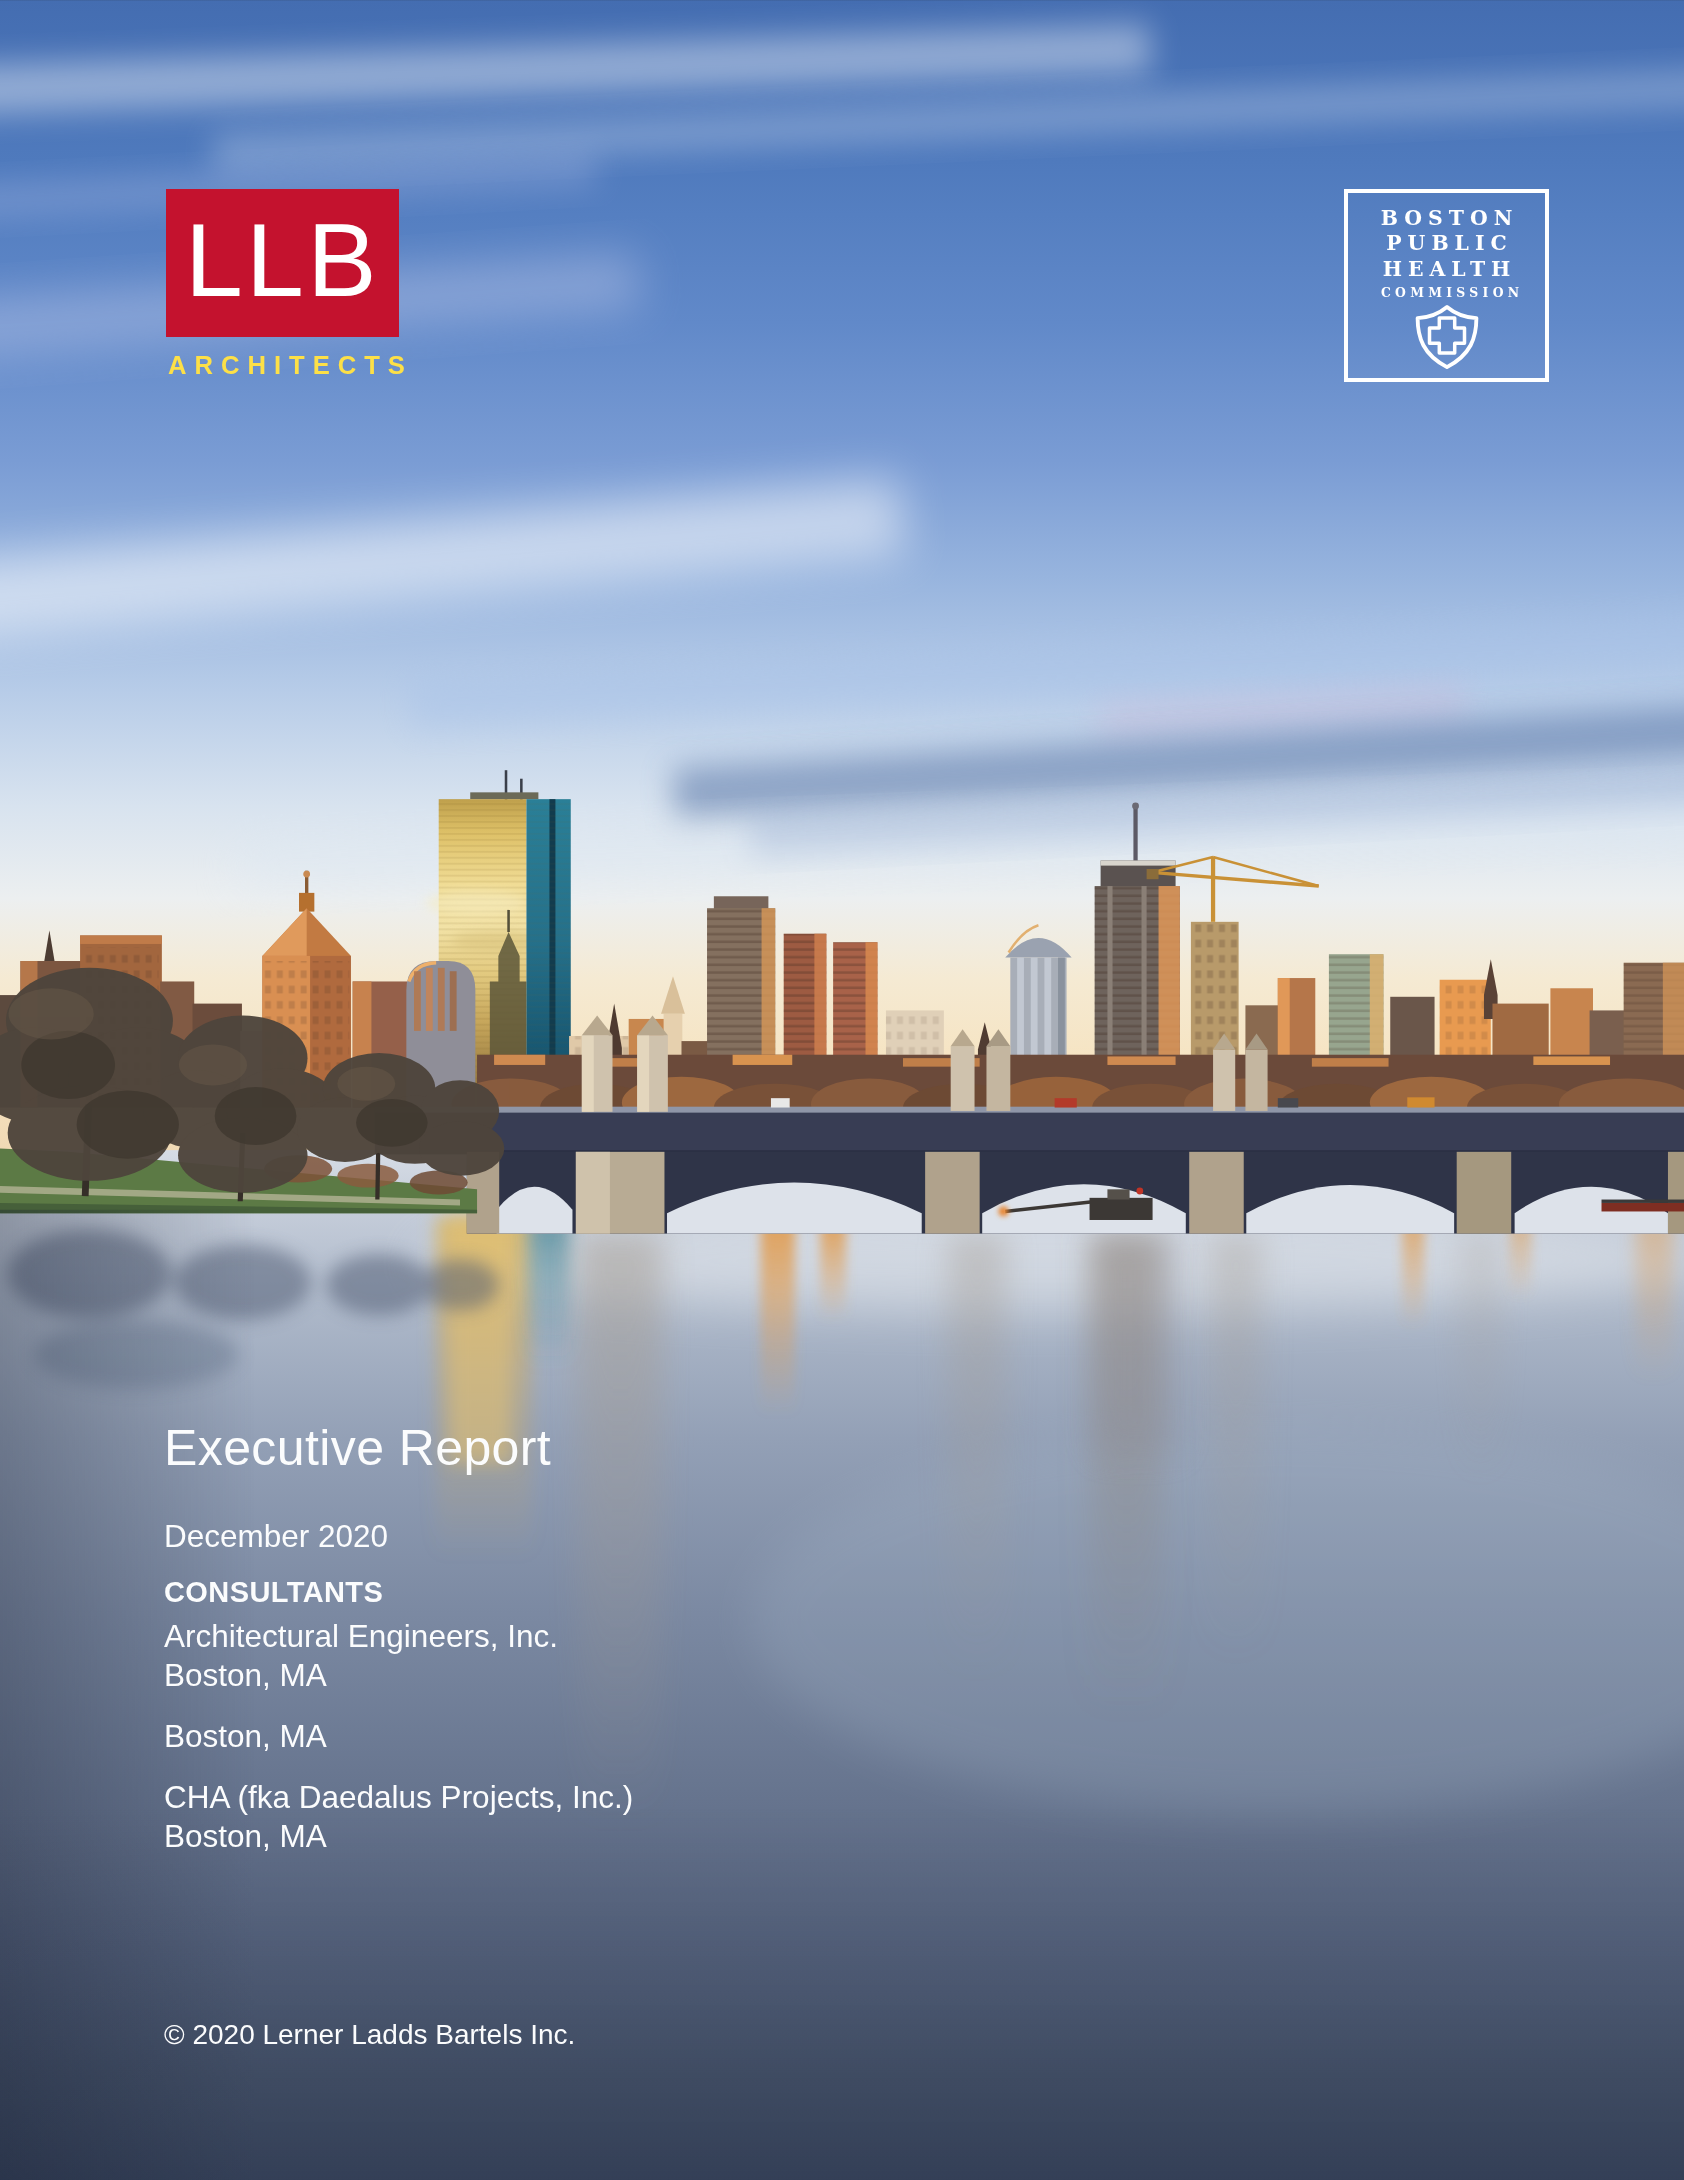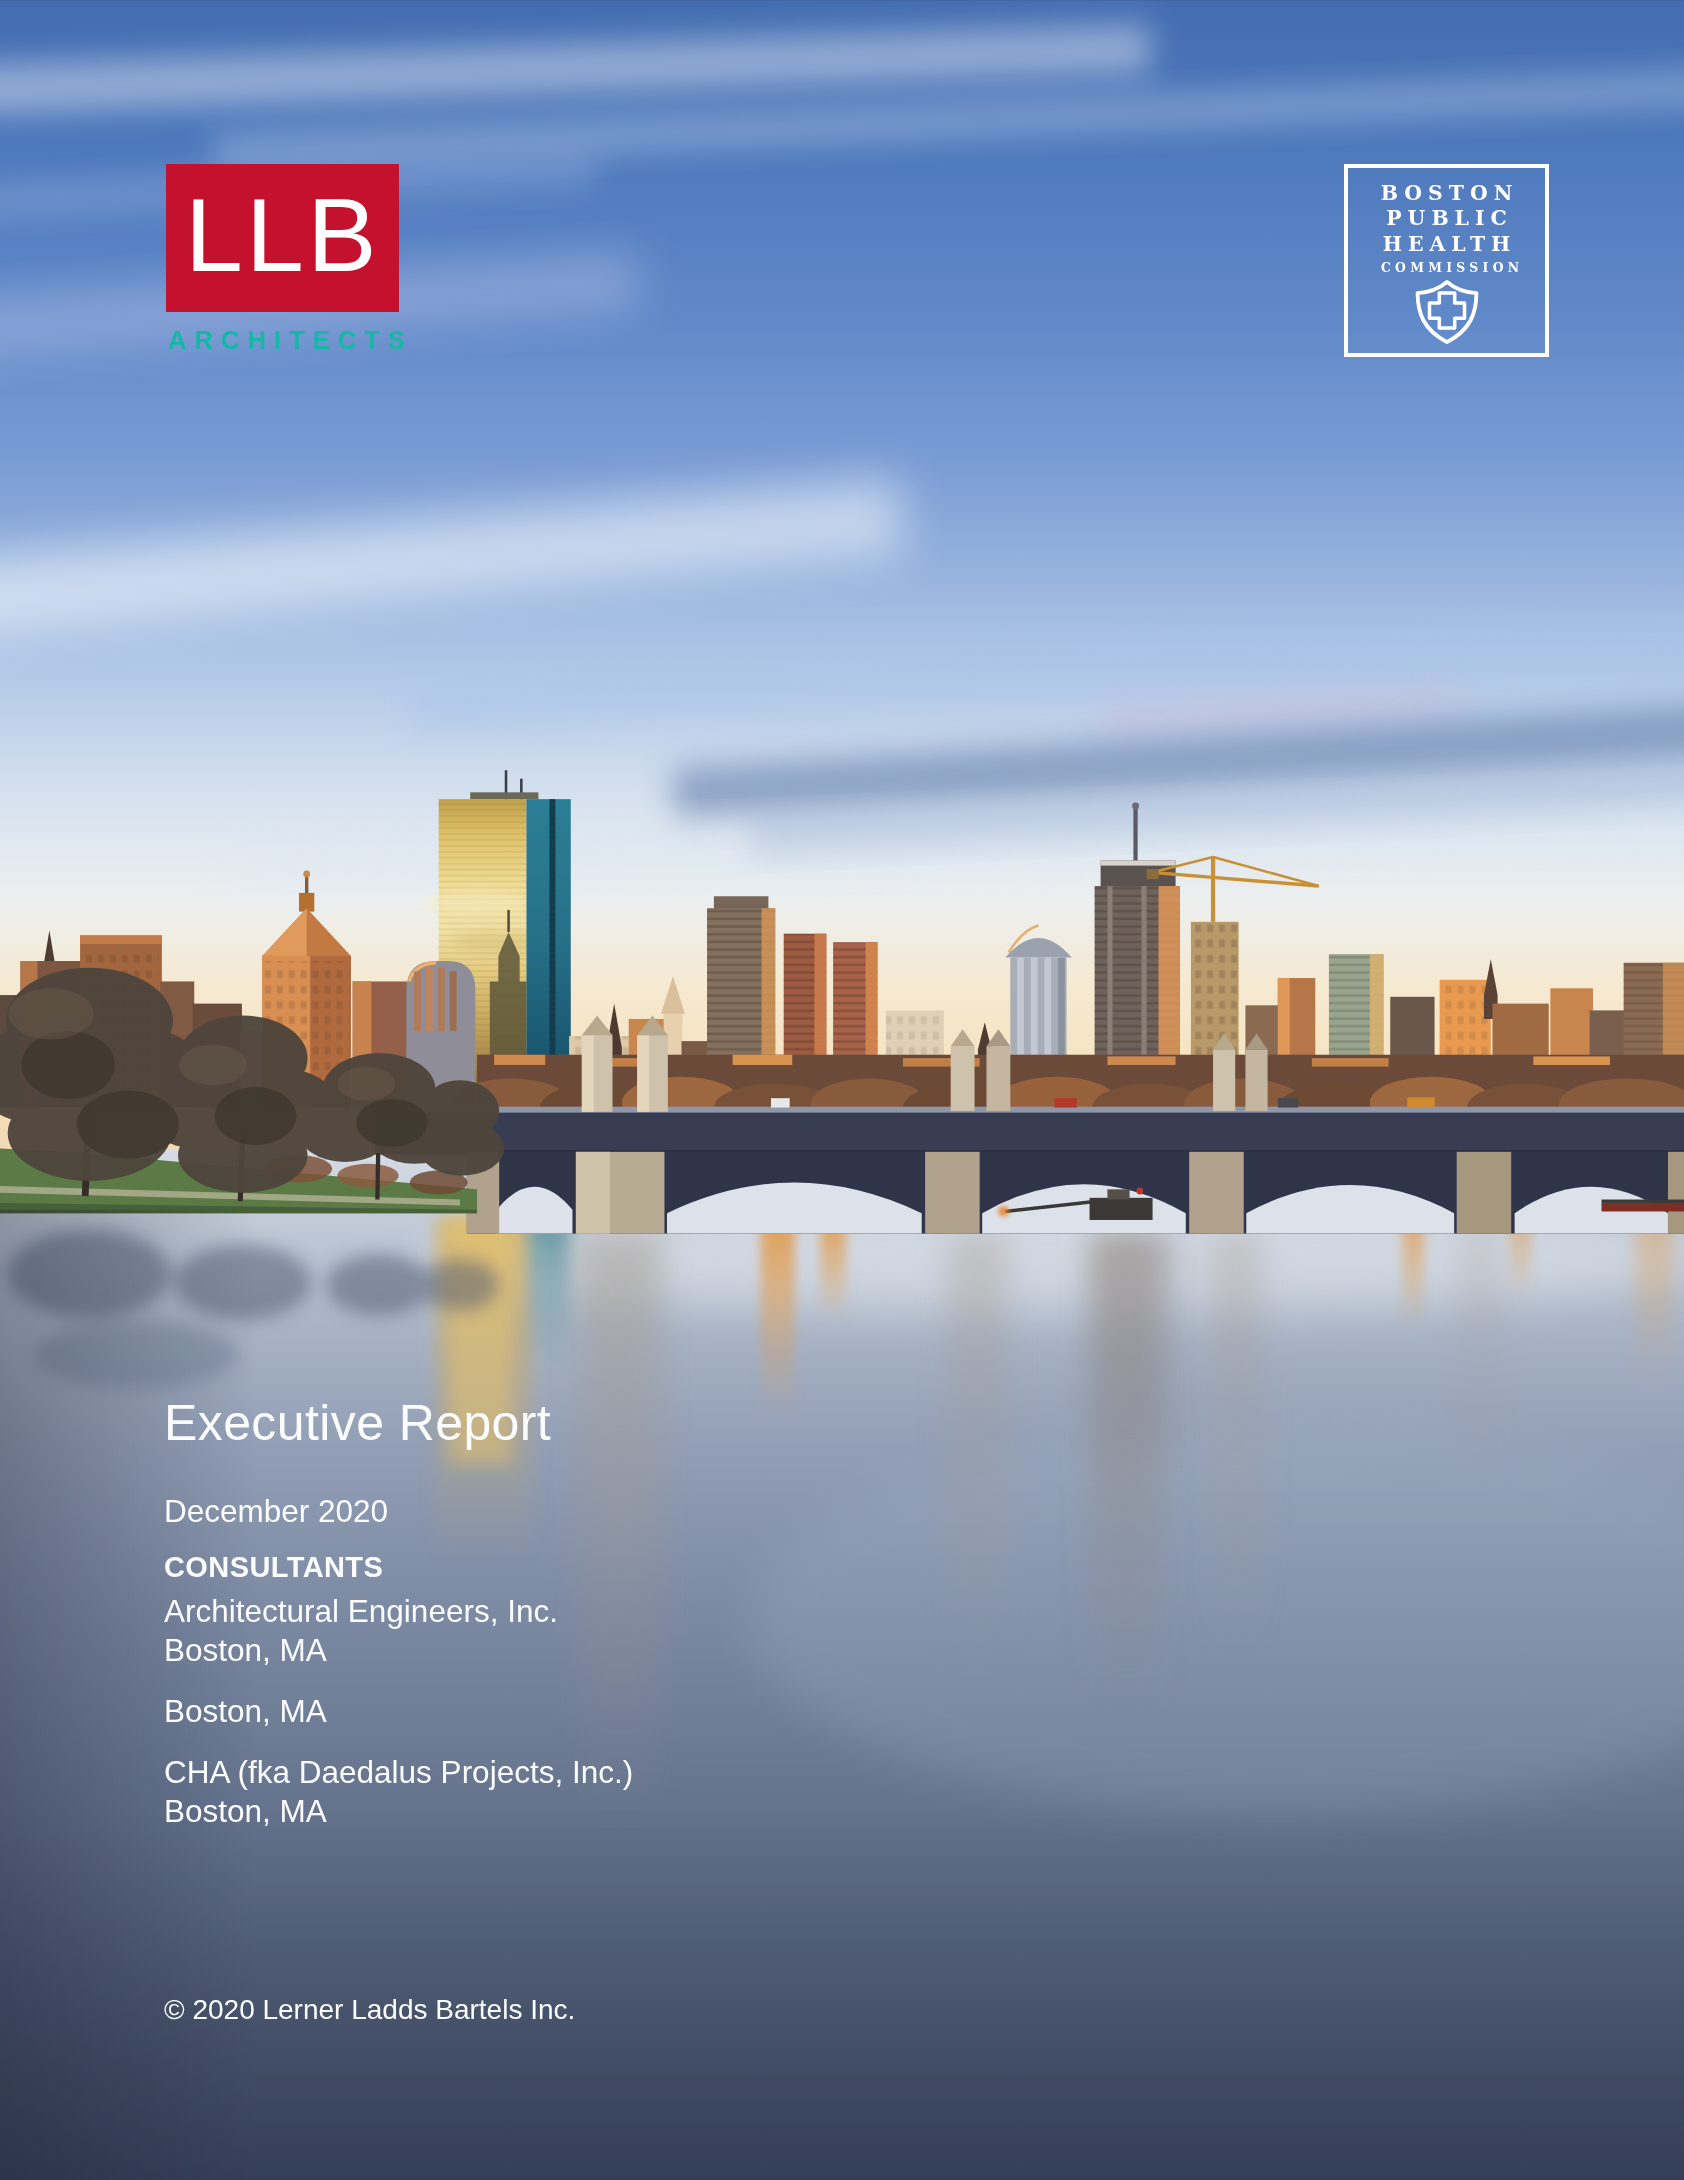--- a/index.html
+++ b/index.html
@@ -1,29 +1,29 @@
 <!DOCTYPE html>
 <html style="font-size:13.6px"><head>
 <meta charset="utf-8">
 <style>
   html,body{margin:0;padding:0;background:#222;}
   #stage{
     position:relative;width:1685px;height:2181px;overflow:hidden;
     font-family:"Liberation Sans", sans-serif;
   }
   #photo{position:absolute;left:0;top:0;width:1685px;height:2181px;display:block;}
-  .ovl{position:absolute;color:#fbfcfd;}
+  .ovl{position:absolute;color:#fbfcfd;margin-top:25px;}
 
   
   .llb-box{left:166px;top:164px;width:233px;height:148px;background:#c4122e;
     display:flex;align-items:center;justify-content:center;}
   .llb-mono{font-size:104px;font-weight:500;letter-spacing:3.4px;color:#ffffff;line-height:1;
     padding-bottom:5.1px;}
   .llb-word{left:168px;top:326px;width:235px;font-size:25.6px;font-weight:700;
-    letter-spacing:8px;color:#14b8a6;white-space:nowrap;}
+    letter-spacing:8px;color:#fde047;white-space:nowrap;}
 
   
   .bphc-box{left:1344px;top:164px;width:205px;height:193px;border:4.3px solid #ffffff;
     box-sizing:border-box;text-align:center;color:#ffffff;}
   .bphc-lines{margin-top:12.8px;font-family:"DejaVu Serif", serif;font-weight:700;
     font-size:20.4px;line-height:25.6px;letter-spacing:6px;margin-right:-6px;}
   .bphc-comm{font-family:"DejaVu Serif", serif;font-weight:700;font-size:12.4px;
     letter-spacing:4.3px;margin-right:-4.3px;margin-top:2.6px;padding-left:7px;}
   .bphc-shield{margin-top:4.3px;}
 

